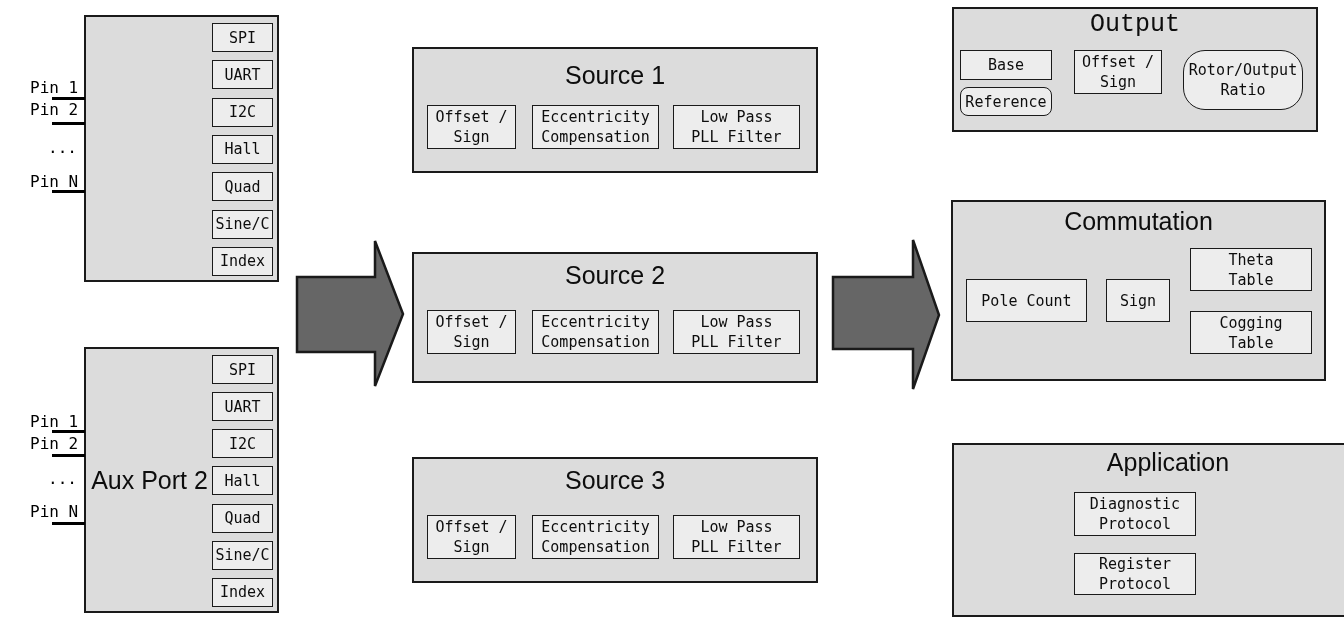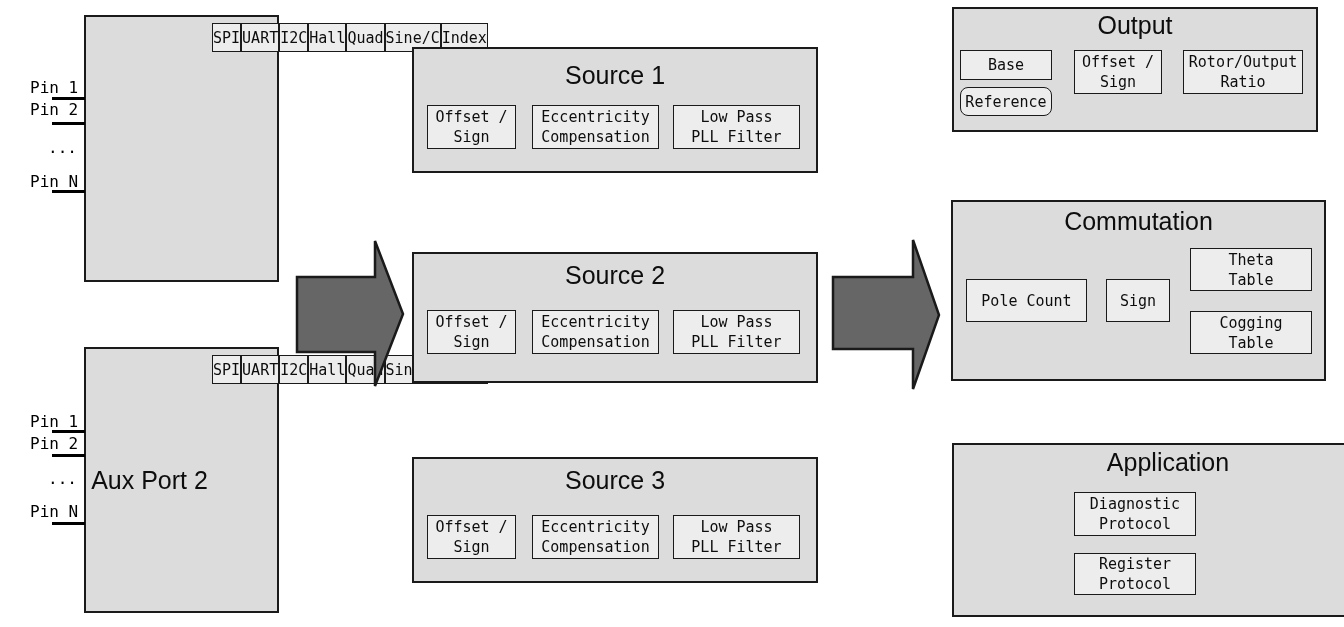--- a/index.html
+++ b/index.html
@@ -36,21 +36,21 @@
     justify-content: center;
     font-family: "Liberation Sans", sans-serif;
     font-size: 25px;
     color: #0d0d0d;
   }
   .proto-col {
     position: absolute;
     top: 6px; bottom: 4px; right: 4px;
     width: 61px;
     display: flex;
-    flex-direction: row;
+    flex-direction: column;
     justify-content: space-between;
   }
   .mono-box {
     background: #ededed;
     border: 1.5px solid #1a1a1a;
     box-sizing: border-box;
     display: flex;
     align-items: center;
     justify-content: center;
     text-align: center;
@@ -156,26 +156,26 @@
 Compensation</div>
     <div class="mono-box abs" style="left:259px; top:56px; width:127px; height:44px;">Low Pass
 PLL Filter</div>
   </div>
 
   <svg class="arrow-svg" style="left:831px; top:238px;" width="112" height="153" viewBox="0 0 112 153">
     <polygon points="2,39 82,39 82,2 108,77 82,151 82,111 2,111" fill="#666666" stroke="#1a1a1a" stroke-width="2.5" stroke-linejoin="miter"></polygon>
   </svg>
 
   <div class="block" style="left:952px; top:7px; width:366px; height:125px;">
-    <div class="block-title" style="top:2px;">Output</div>
+    <div class="block-title" style="top:2px;font-family:Liberation Mono, monospace;">Output</div>
     <div class="mono-box abs" style="left:6px; top:41px; width:92px; height:30px;">Base</div>
     <div class="mono-box abs" style="left:6px; top:78px; width:92px; height:29px;border-radius:8px;">Reference</div>
     <div class="mono-box abs" style="left:120px; top:41px; width:88px; height:44px;">Offset /
 Sign</div>
-    <div class="mono-box abs" style="left:229px; top:41px; width:120px; height:44px;">Rotor/Output
+    <div class="mono-box abs" style="left:229px; top:41px; width:120px; height:60px;border-radius:22px;">Rotor/Output
 Ratio</div>
   </div>
 
   <div class="block" style="left:951px; top:200px; width:375px; height:181px;">
     <div class="block-title" style="top:5px;">Commutation</div>
     <div class="mono-box abs" style="left:13px; top:77px; width:121px; height:43px;text-align:center;">Pole Count</div>
     <div class="mono-box abs" style="left:153px; top:77px; width:64px; height:43px;">Sign</div>
     <div class="mono-box abs" style="left:237px; top:46px; width:122px; height:43px;">Theta
 Table</div>
     <div class="mono-box abs" style="left:237px; top:109px; width:122px; height:43px;">Cogging

